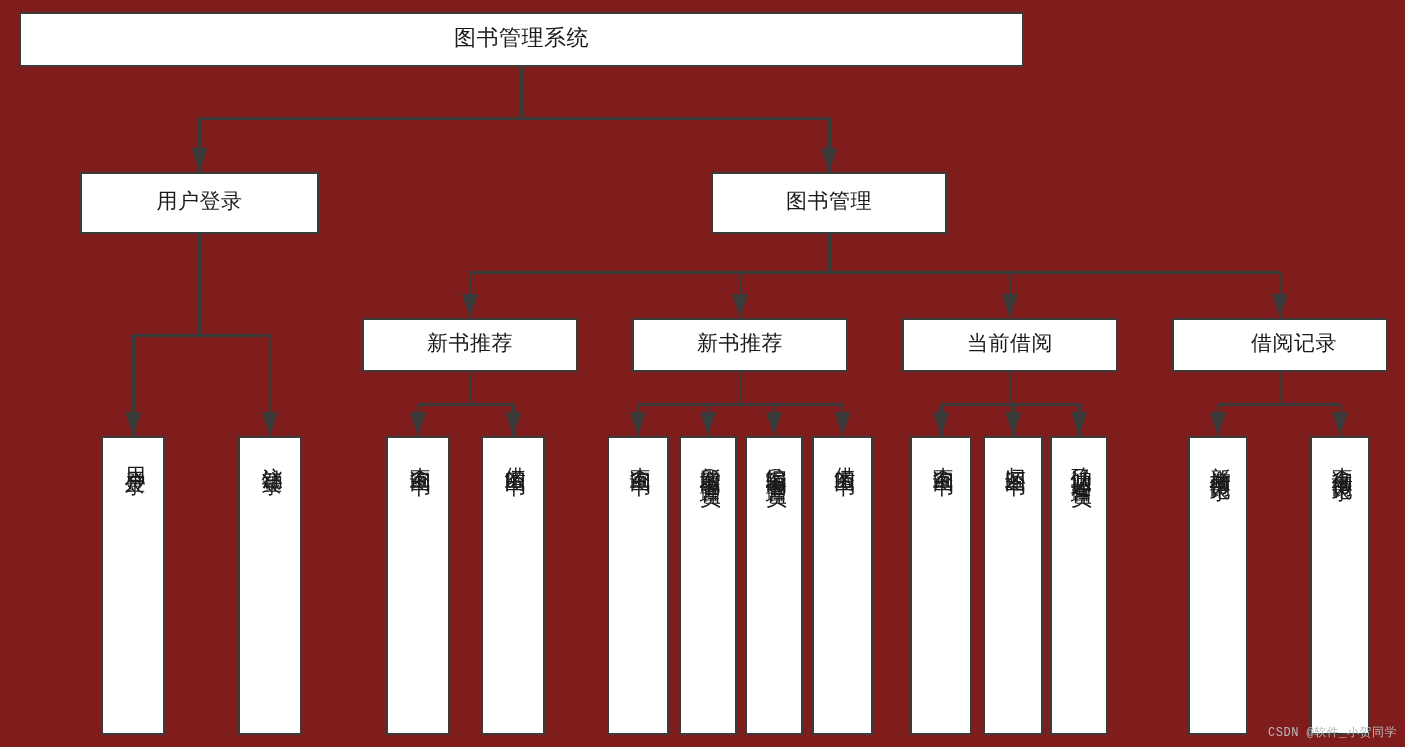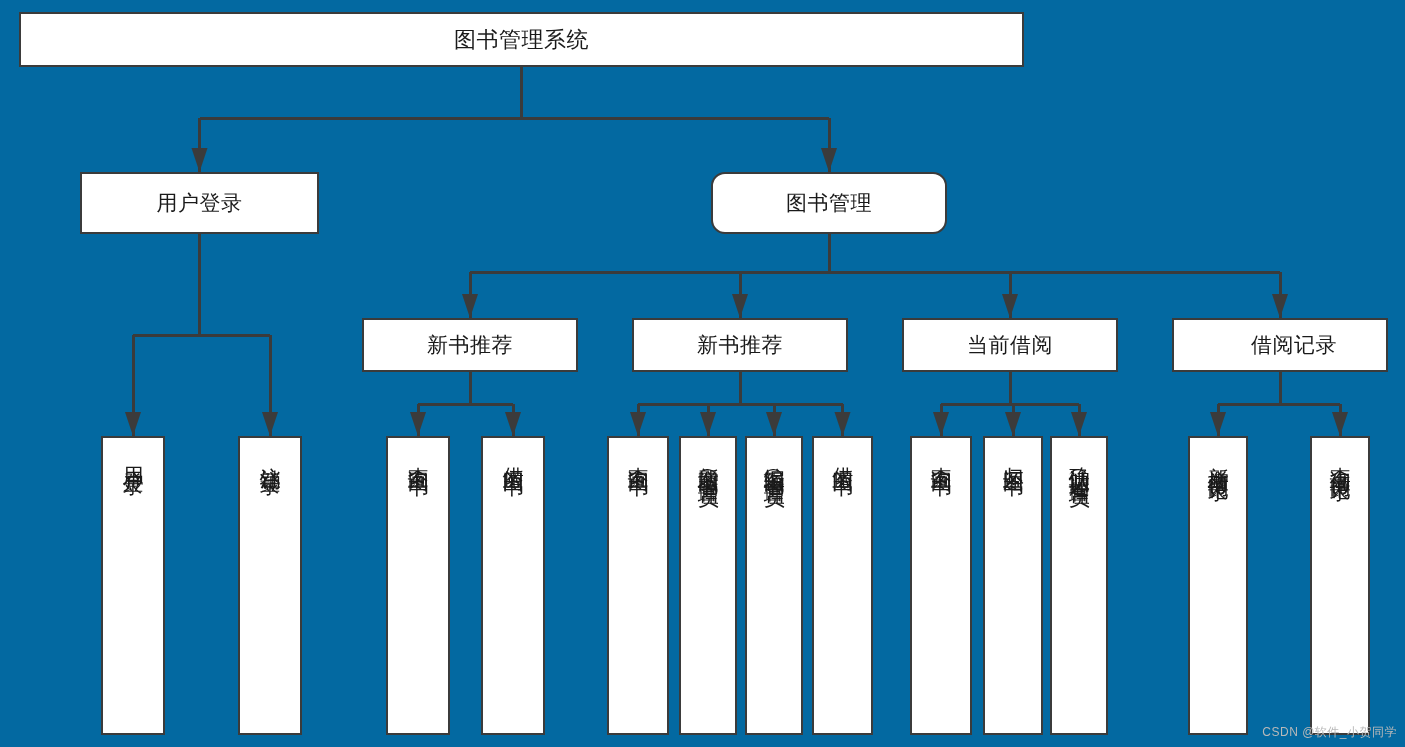--- a/index.html
+++ b/index.html
@@ -7,22 +7,23 @@
     padding: 0;
     background: #ffffff;
   }
   body {
     font-family: "Liberation Sans", "DejaVu Sans", sans-serif;
   }
   #canvas {
     position: relative;
     width: 1405px;
     height: 747px;
-    background: #0369a1;
+    background: #7f1d1d;
     overflow: hidden;
+    font-family: Liberation Mono, monospace;
   }
   svg#edges {
     position: absolute;
     left: 0;
     top: 0;
     width: 1405px;
     height: 747px;
     pointer-events: none;
   }
   .node {
@@ -129,21 +130,21 @@
       <line x1="1340" y1="404" x2="1340" y2="436" stroke="#3b3b3b" stroke-width="3" shape-rendering="crispEdges"></line>
       <polygon points="1332,412 1348,412 1340,436" fill="#3b3b3b"></polygon>
     </svg>
   <div id="nodes">
       <div class="node horizontal root" style="left: 19px; top: 12px; width: 1005px; height: 55px;">
         <span class="node-label">图书管理系统</span>
       </div>
       <div class="node horizontal" style="left: 80px; top: 172px; width: 239px; height: 62px;">
         <span class="node-label">用户登录</span>
       </div>
-      <div class="node horizontal" style="left: 711px; top: 172px; width: 236px; height: 62px; border-radius: 14px;">
+      <div class="node horizontal" style="left: 711px; top: 172px; width: 236px; height: 62px;">
         <span class="node-label">图书管理</span>
       </div>
       <div class="node horizontal" style="left: 362px; top: 318px; width: 216px; height: 54px;">
         <span class="node-label">新书推荐</span>
       </div>
       <div class="node horizontal" style="left: 632px; top: 318px; width: 216px; height: 54px;">
         <span class="node-label">新书推荐</span>
       </div>
       <div class="node horizontal" style="left: 902px; top: 318px; width: 216px; height: 54px;">
         <span class="node-label">当前借阅</span>

